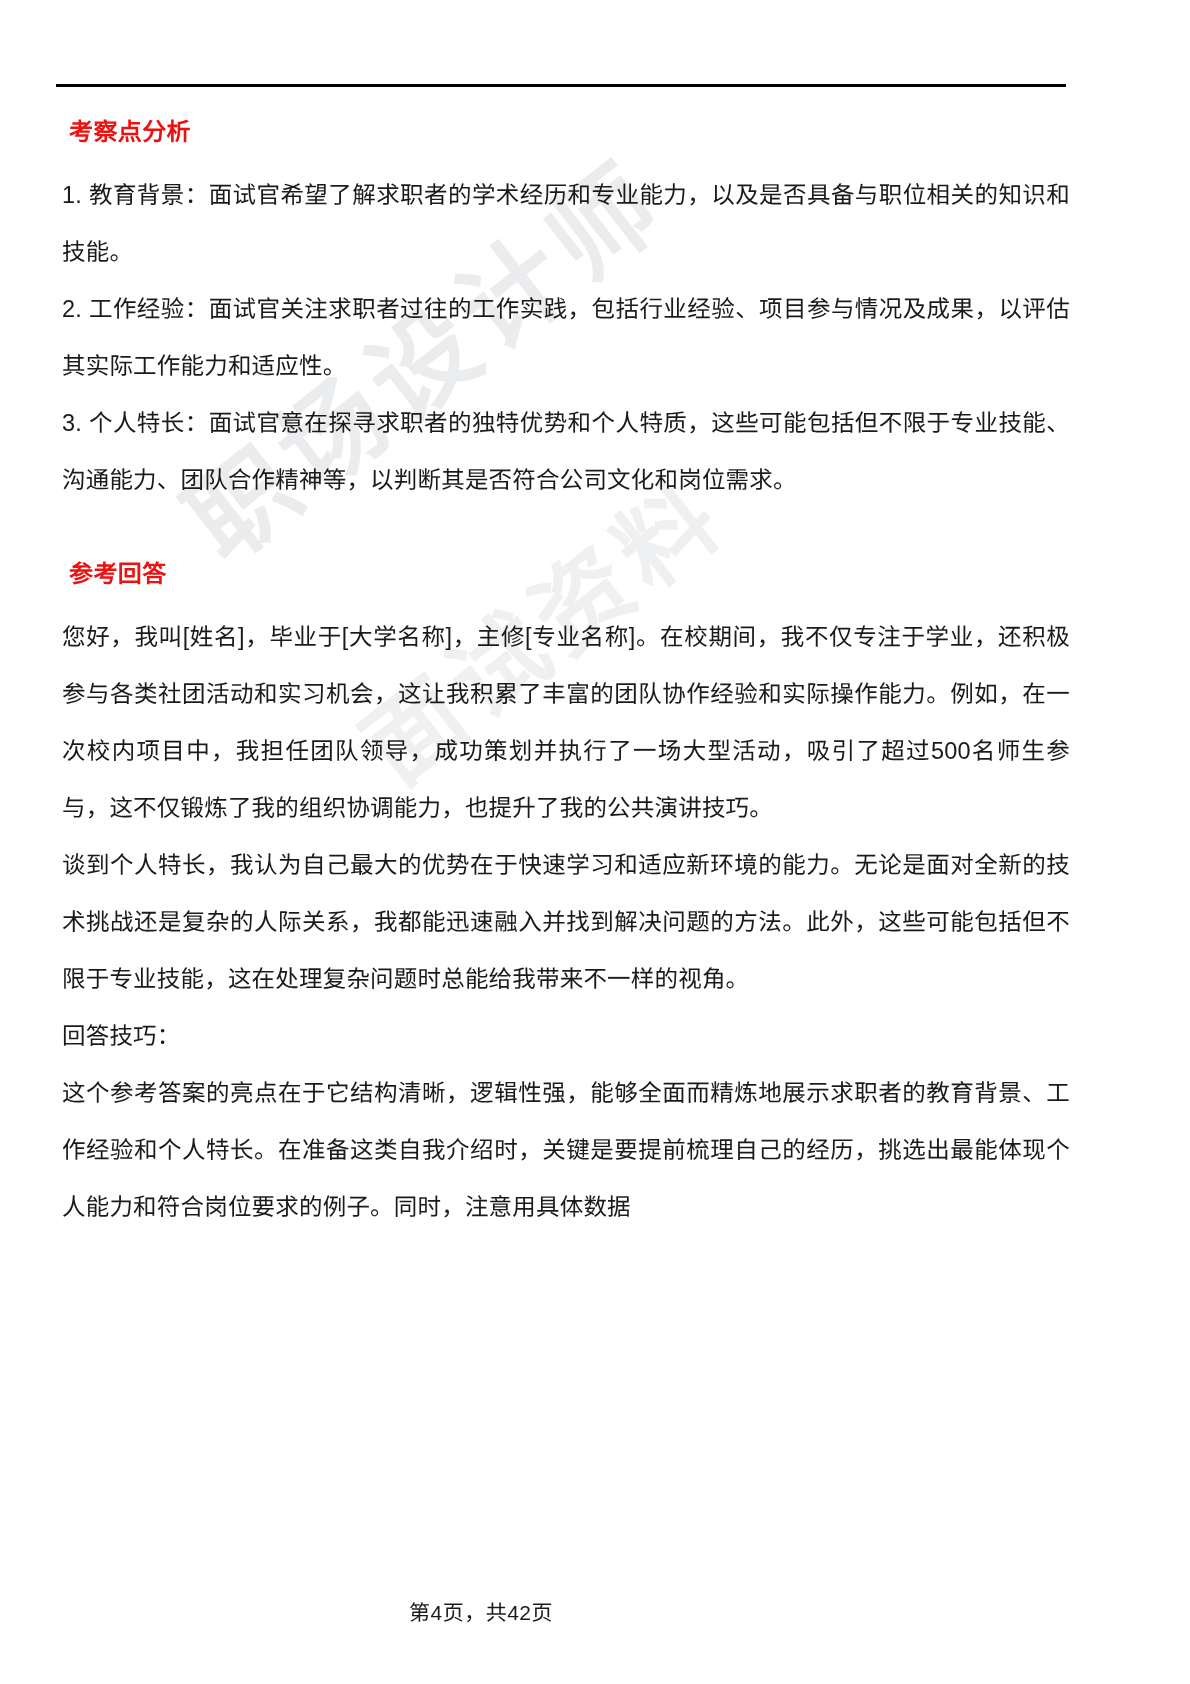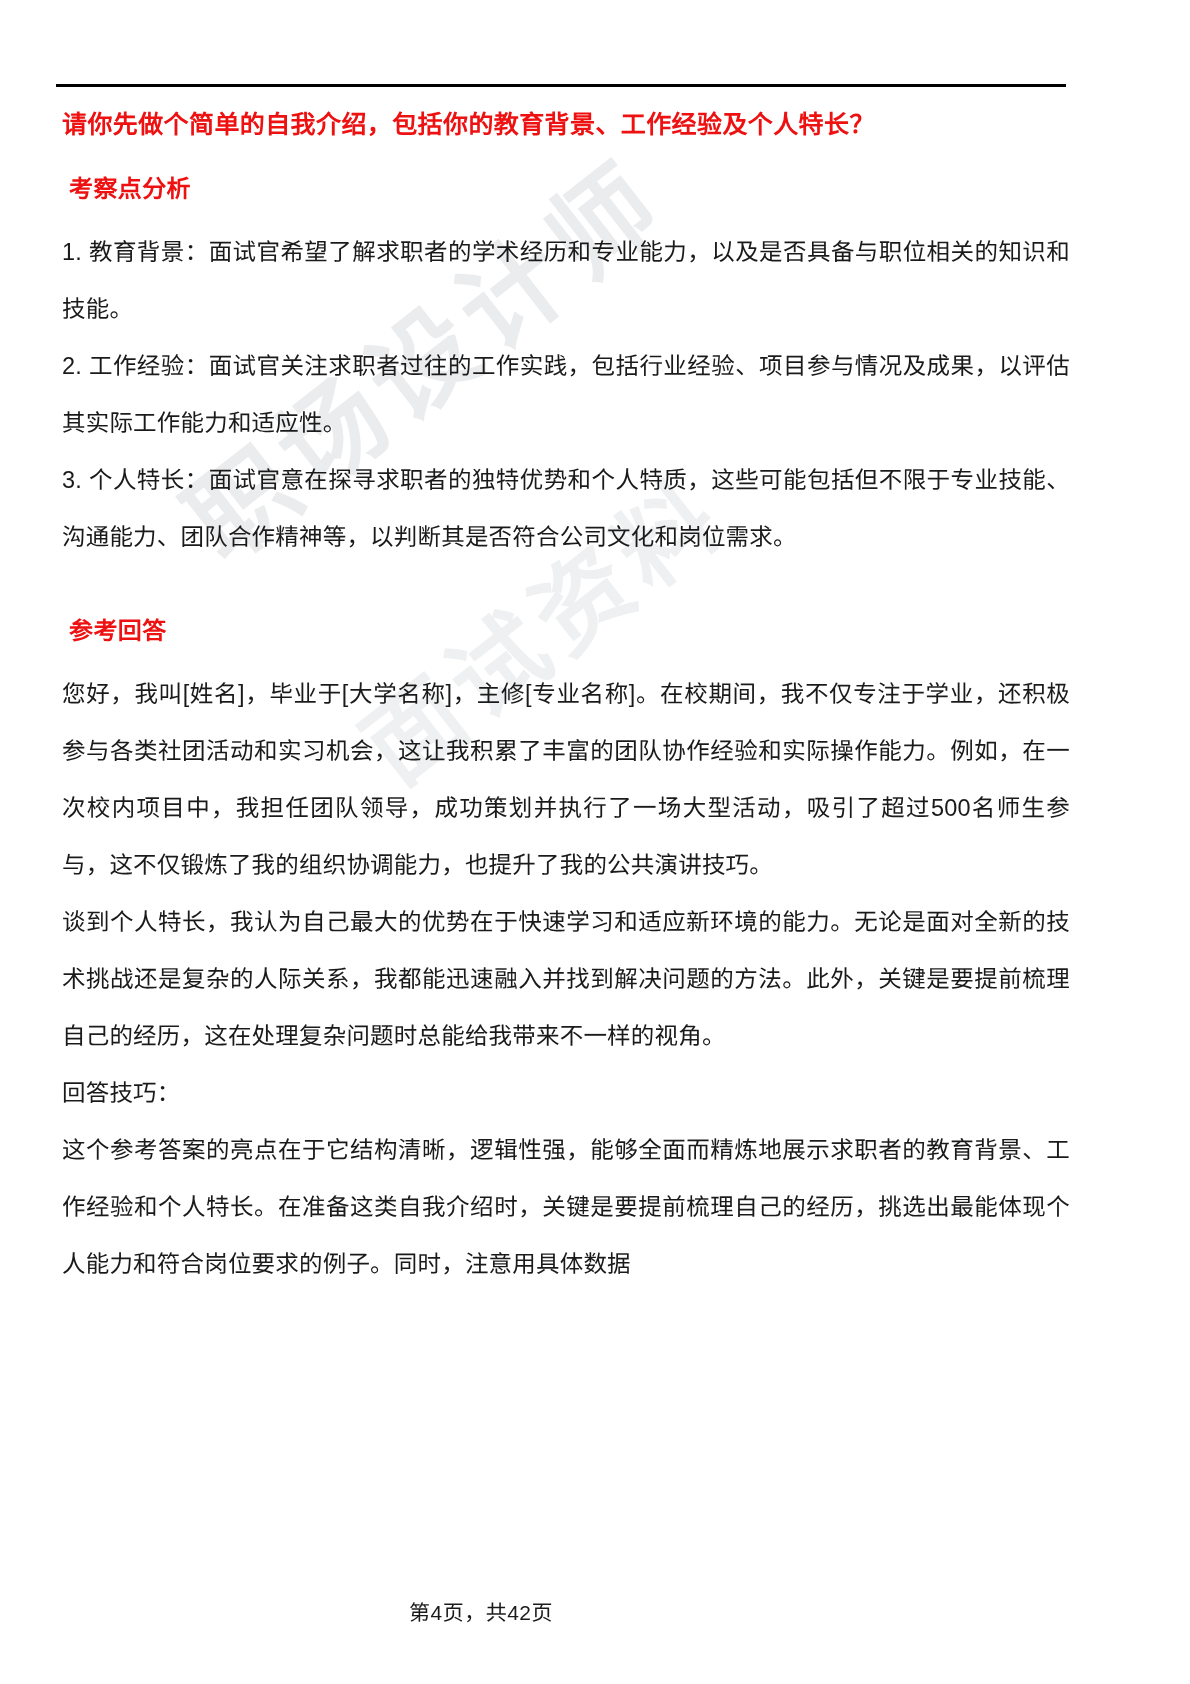--- a/index.html
+++ b/index.html
@@ -145,32 +145,31 @@
 
   <div class="watermark-layer">
     <div class="watermark-text">职场设计师</div>
     <div class="watermark-text wm2">面试资料</div>
   </div>
 
   <div class="header-rule"></div>
 
   <div class="content doc-body">
 
-    <h1 class="q-title">请你先做个简单的自我介绍，包括你的教育背景、工作经验及个人特长？</h1>
 
     <h2 class="sec-head">考察点分析</h2>
 
     <p class="para">1. 教育背景：面试官希望了解求职者的学术经历和专业能力，以及是否具备与职位相关的知识和技能。</p>
     <p class="para">2. 工作经验：面试官关注求职者过往的工作实践，包括行业经验、项目参与情况及成果，以评估其实际工作能力和适应性。</p>
     <p class="para">3. 个人特长：面试官意在探寻求职者的独特优势和个人特质，这些可能包括但不限于专业技能、沟通能力、团队合作精神等，以判断其是否符合公司文化和岗位需求。</p>
 
     <h2 class="sec-head spaced">参考回答</h2>
 
     <p class="para">您好，我叫[姓名]，毕业于[大学名称]，主修[专业名称]。在校期间，我不仅专注于学业，还积极参与各类社团活动和实习机会，这让我积累了丰富的团队协作经验和实际操作能力。例如，在一次校内项目中，我担任团队领导，成功策划并执行了一场大型活动，吸引了超过500名师生参与，这不仅锻炼了我的组织协调能力，也提升了我的公共演讲技巧。</p>
-    <p class="para">谈到个人特长，我认为自己最大的优势在于快速学习和适应新环境的能力。无论是面对全新的技术挑战还是复杂的人际关系，我都能迅速融入并找到解决问题的方法。此外，关键是要提前梳理自己的经历，这在处理复杂问题时总能给我带来不一样的视角。</p>
+    <p class="para">谈到个人特长，我认为自己最大的优势在于快速学习和适应新环境的能力。无论是面对全新的技术挑战还是复杂的人际关系，我都能迅速融入并找到解决问题的方法。此外，这些可能包括但不限于专业技能，这在处理复杂问题时总能给我带来不一样的视角。</p>
 
     <p class="para plain">回答技巧：</p>
     <p class="para">这个参考答案的亮点在于它结构清晰，逻辑性强，能够全面而精炼地展示求职者的教育背景、工作经验和个人特长。在准备这类自我介绍时，关键是要提前梳理自己的经历，挑选出最能体现个人能力和符合岗位要求的例子。同时，注意用具体数据</p>
 
   </div>
 
   <div class="footer">
     <span class="footer-text">第4页，共42页</span>
   </div>
 

